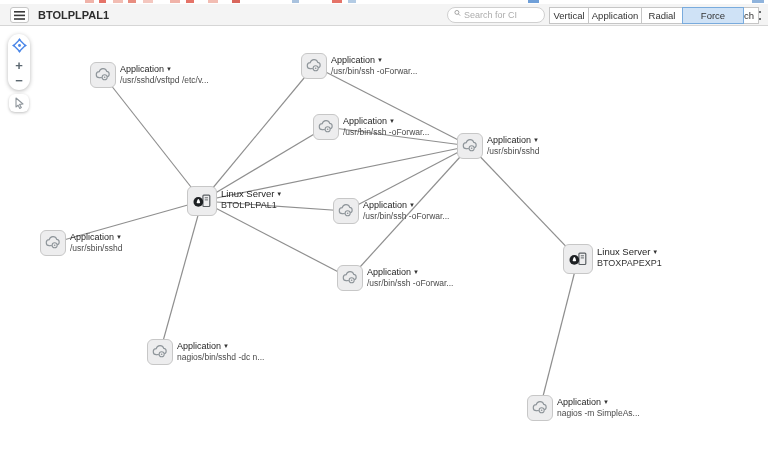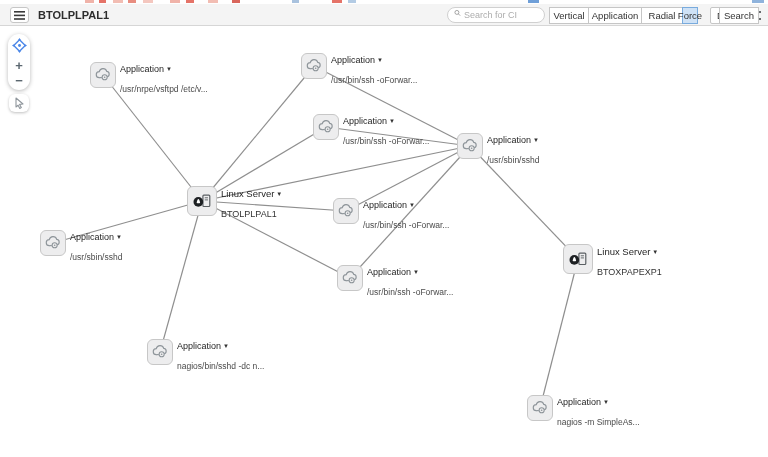--- a/index.html
+++ b/index.html
@@ -49,21 +49,21 @@
   .map { position:absolute; left:0; top:26px; width:768px; height:431px; background:#fff; z-index:5; }
   .map svg.edges { position:absolute; left:0; top:0; }
   .map-node { position:absolute; display:flex; align-items:flex-start; cursor:pointer; }
   .node-icon { background:#ededee; border:1px solid #c7c7c7; border-radius:6px;
     display:flex; align-items:center; justify-content:center; flex:0 0 auto; }
   .node-icon.app { width:26px; height:26px; }
   .node-icon.server { width:30px; height:30px; }
   .node-label { margin-left:4px; padding-top:2px; white-space:nowrap; }
   .node-type { font-size:9px; color:#1f1f1f; }
   .node-type .caret { font-size:6px; color:#333; vertical-align:1px; margin-left:2px; }
-  .node-sub { font-size:8.5px; color:#4a4a4a; margin-top:10px; }
+  .node-sub { font-size:8.5px; color:#4a4a4a; margin-top:1px; }
   .node-label.server .node-type { font-size:9.5px; }
   .node-label.server .node-sub { font-size:9px; color:#333; }
 </style>
 </head>
 <body>
 
 <div class="stage">
 
   <div class="top-strip">
       <span style="left: 85px; width: 9px; background: rgb(240, 179, 169);"></span>
@@ -108,21 +108,21 @@
       <svg width="18" height="15" viewBox="0 0 18 15">
         <line x1="1" y1="4" x2="17" y2="4" stroke="#3c4043" stroke-width="1.5"></line>
         <circle cx="12" cy="4" r="2.1" fill="#f4f4f4" stroke="#3c4043" stroke-width="1.4"></circle>
         <line x1="1" y1="11" x2="17" y2="11" stroke="#3c4043" stroke-width="1.5"></line>
         <circle cx="6" cy="11" r="2.1" fill="#f4f4f4" stroke="#3c4043" stroke-width="1.4"></circle>
       </svg>
     </div>
   <div class="seg" style="left: 549px; width: 40px;">Vertical</div>
       <div class="seg" style="left: 588px; width: 54px;">Application</div>
       <div class="seg" style="left: 641px; width: 42px;">Radial</div>
-      <div class="seg active" style="left: 682px; width: 16px;">Force</div>
+      <div class="seg active" style="left: 682px; width: 62px;">Force</div>
       <div class="seg" style="left: 719px; width: 40px;">Search</div>
     </div>
 
   <div class="nav-pill">
     <svg class="nav-compass" viewBox="0 0 20 20">
       <rect x="5.2" y="5.2" width="9.6" height="9.6" fill="none" stroke="#4a86e8" stroke-width="1.6" transform="rotate(45 10 10)"></rect>
       <circle cx="10" cy="10" r="1.7" fill="#4a86e8"></circle>
       <path d="M10 1.2 L11.6 3.4 H8.4 Z" fill="#4a86e8"></path>
       <path d="M10 18.8 L11.6 16.6 H8.4 Z" fill="#4a86e8"></path>
       <path d="M1.2 10 L3.4 8.4 V11.6 Z" fill="#4a86e8"></path>
@@ -159,21 +159,21 @@
         <div class="node-icon app">
           <svg width="18" height="18" viewBox="0 0 24 24">
             <path d="M7 15.5 a4 4 0 0 1 0-8 a5.2 5.2 0 0 1 10-0.3 a3.6 3.6 0 0 1 0.4 7.1" fill="none" stroke="#8d9499" stroke-width="1.5" stroke-linecap="round"></path>
             <line x1="7" y1="15.5" x2="10.5" y2="15.5" stroke="#8d9499" stroke-width="1.5"></line>
             <circle cx="14.2" cy="15" r="3.4" fill="#ededee" stroke="#8d9499" stroke-width="1.4"></circle>
             <circle cx="14.2" cy="15" r="1.1" fill="#8d9499"></circle>
           </svg>
         </div>
         <div class="node-label">
           <div class="node-type"><span>Application</span><span class="caret">▼</span></div>
-          <div class="node-sub">/usr/nrpe/vsftpd /etc/v...</div>
+          <div class="node-sub">/usr/sshd/vsftpd /etc/v...</div>
         </div>
       </div>
       <div class="map-node" style="left: 301px; top: 27px;">
         <div class="node-icon app">
           <svg width="18" height="18" viewBox="0 0 24 24">
             <path d="M7 15.5 a4 4 0 0 1 0-8 a5.2 5.2 0 0 1 10-0.3 a3.6 3.6 0 0 1 0.4 7.1" fill="none" stroke="#8d9499" stroke-width="1.5" stroke-linecap="round"></path>
             <line x1="7" y1="15.5" x2="10.5" y2="15.5" stroke="#8d9499" stroke-width="1.5"></line>
             <circle cx="14.2" cy="15" r="3.4" fill="#ededee" stroke="#8d9499" stroke-width="1.4"></circle>
             <circle cx="14.2" cy="15" r="1.1" fill="#8d9499"></circle>
           </svg>

